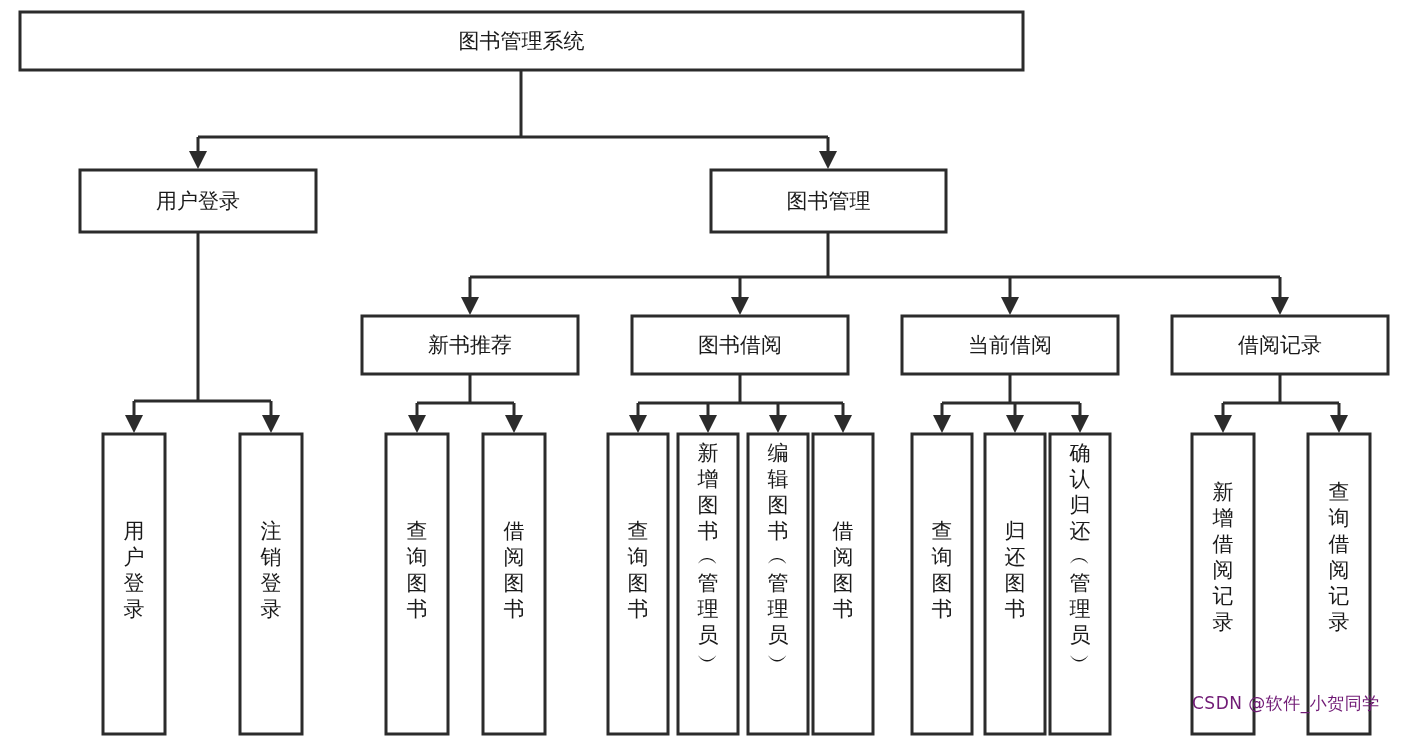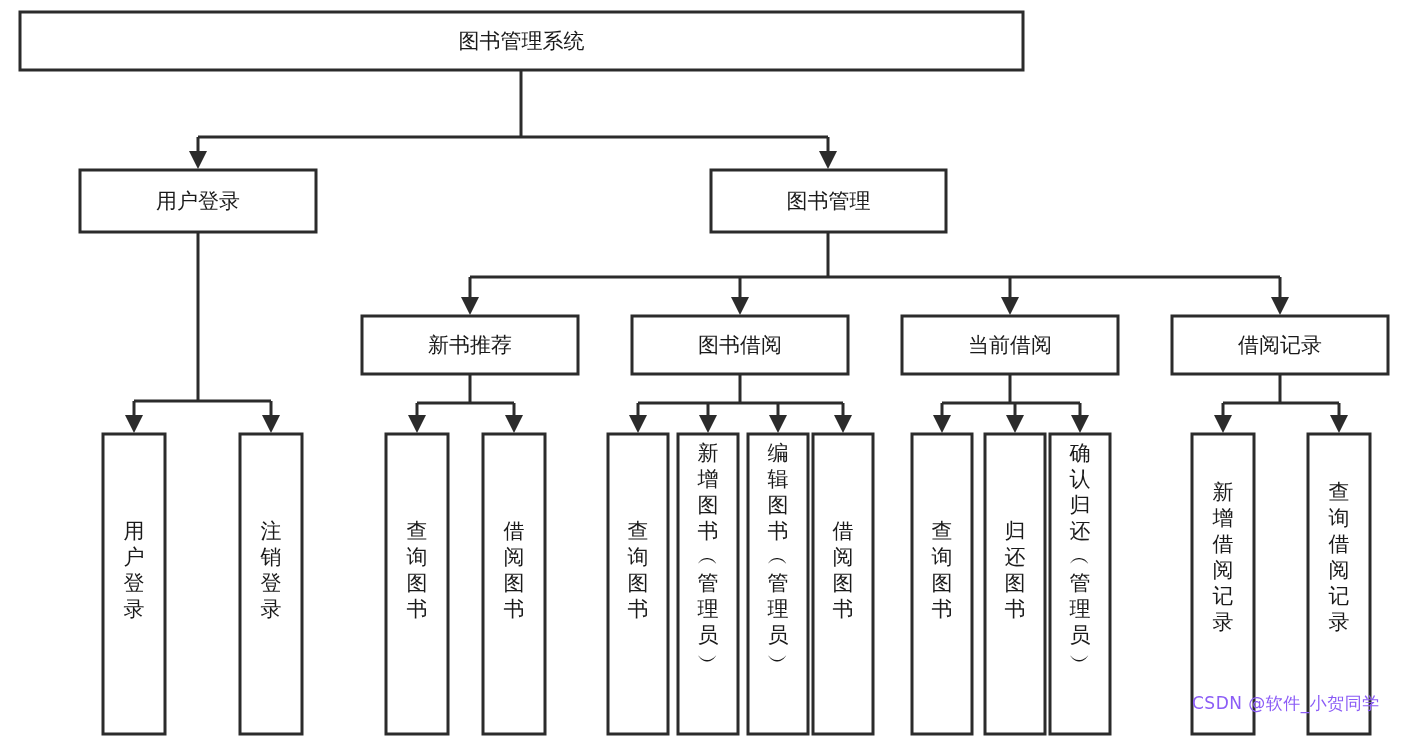--- a/index.html
+++ b/index.html
@@ -213,14 +213,14 @@
         <g>
           <rect x="1192" y="434" width="62" height="300" class="node-box" rx="0"></rect>
           <text x="1223" class="node-label-vertical" y="499"><tspan x="1223" y="499">新</tspan><tspan x="1223" y="525">增</tspan><tspan x="1223" y="551">借</tspan><tspan x="1223" y="577">阅</tspan><tspan x="1223" y="603">记</tspan><tspan x="1223" y="629">录</tspan></text>
         </g>
         <g>
           <rect x="1308" y="434" width="62" height="300" class="node-box" rx="0"></rect>
           <text x="1339" class="node-label-vertical" y="499"><tspan x="1339" y="499">查</tspan><tspan x="1339" y="525">询</tspan><tspan x="1339" y="551">借</tspan><tspan x="1339" y="577">阅</tspan><tspan x="1339" y="603">记</tspan><tspan x="1339" y="629">录</tspan></text>
         </g>
       </g>
   </svg>
-  <div class="watermark" style="left: 1192px; top: 692px; color: #8b5cf6;">CSDN @软件_小贺同学</div>
+  <div class="watermark" style="left: 1192px; top: 692px; color: #701a75;">CSDN @软件_小贺同学</div>
 </div>
 
 </body></html>

